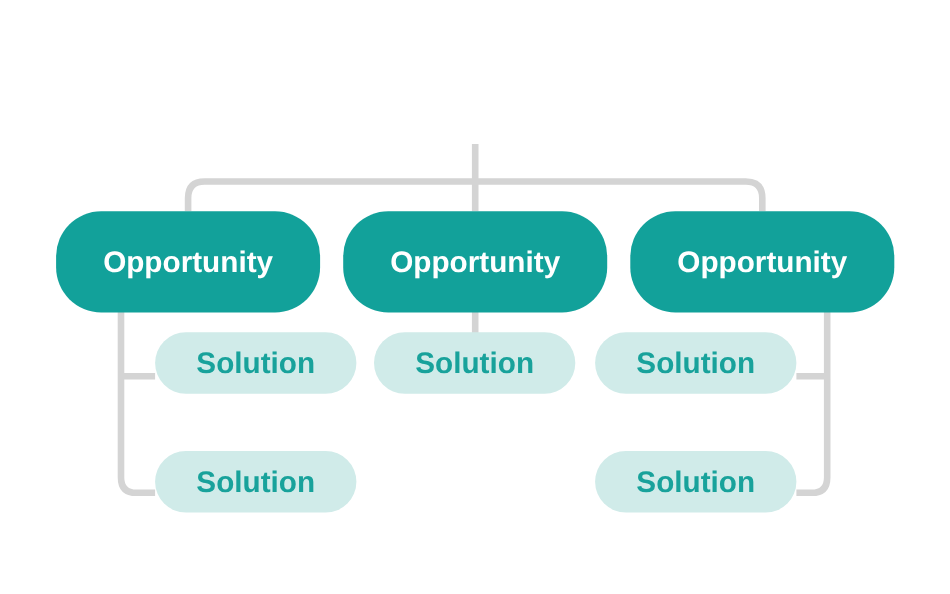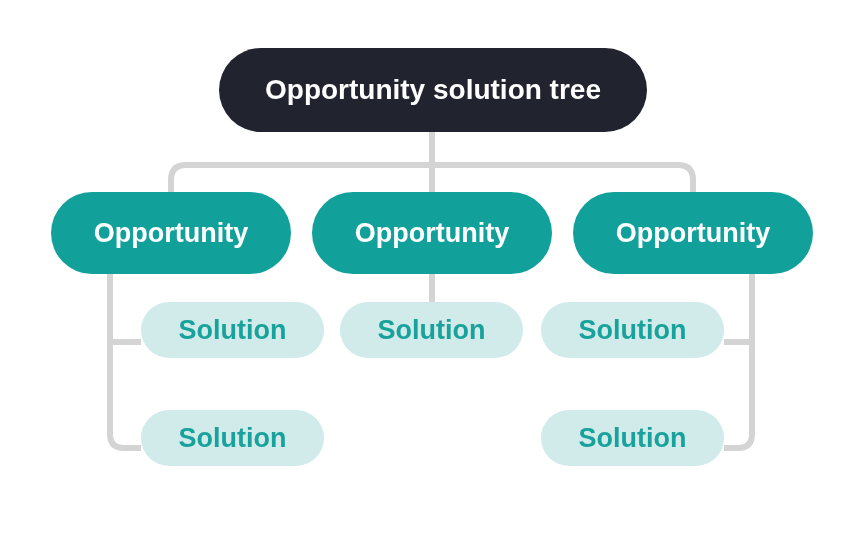--- a/index.html
+++ b/index.html
@@ -44,21 +44,21 @@
   .node.root {
     left: 219px; top: 48px;
     width: 428px; height: 84px;
     border-radius: 42px;
     background: var(--c-root-bg);
     color: var(--c-root-text);
     font-size: 28px;
   }
   .node.opp {
     top: 192px;
-    width: 240px; height: 82px;
+    width: 240px; height: 92px;
     border-radius: 41px;
     background: var(--c-opportunity-bg);
     color: var(--c-opportunity-text);
     font-size: 27px;
   }
   .opp1 { left: 51px; }
   .opp2 { left: 312px; }
   .opp3 { left: 573px; }
   .node.sol {
     width: 183px; height: 56px;
@@ -82,23 +82,20 @@
 
     <path class="conn" d="M432 131 V192 M171 192 V180 Q171 165 186 165 H678 Q693 165 693 180 V192"></path>
 
     <path class="conn" d="M110 270 V434 Q110 448 124 448 H141 M110 342 H141"></path>
 
     <path class="conn" d="M432 272 V303"></path>
 
     <path class="conn" d="M752 270 V434 Q752 448 738 448 H724 M724 342 H752"></path>
   </svg>
 
-  <div class="node root">
-    <span>Opportunity solution tree</span>
-  </div>
 
   <div class="node opp opp1">
     <span>Opportunity</span>
   </div>
   <div class="node opp opp2">
     <span>Opportunity</span>
   </div>
   <div class="node opp opp3">
     <span>Opportunity</span>
   </div>

